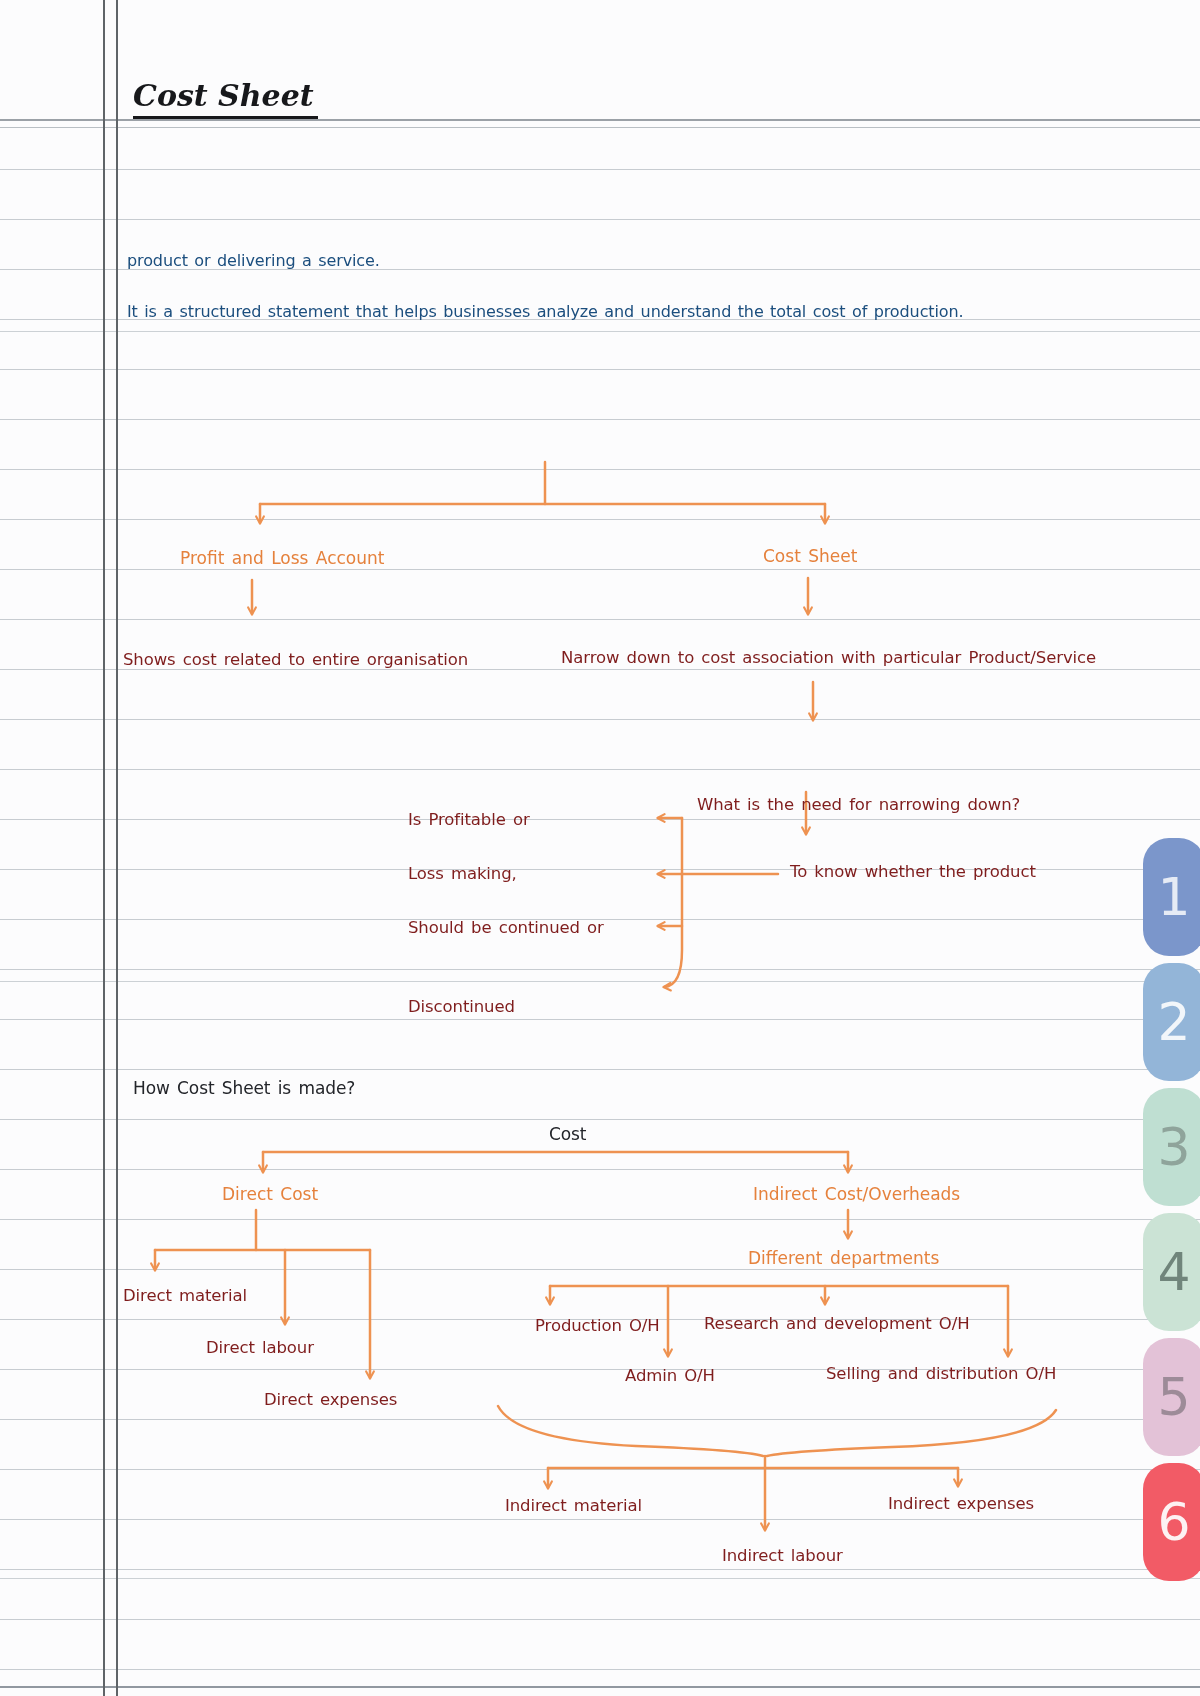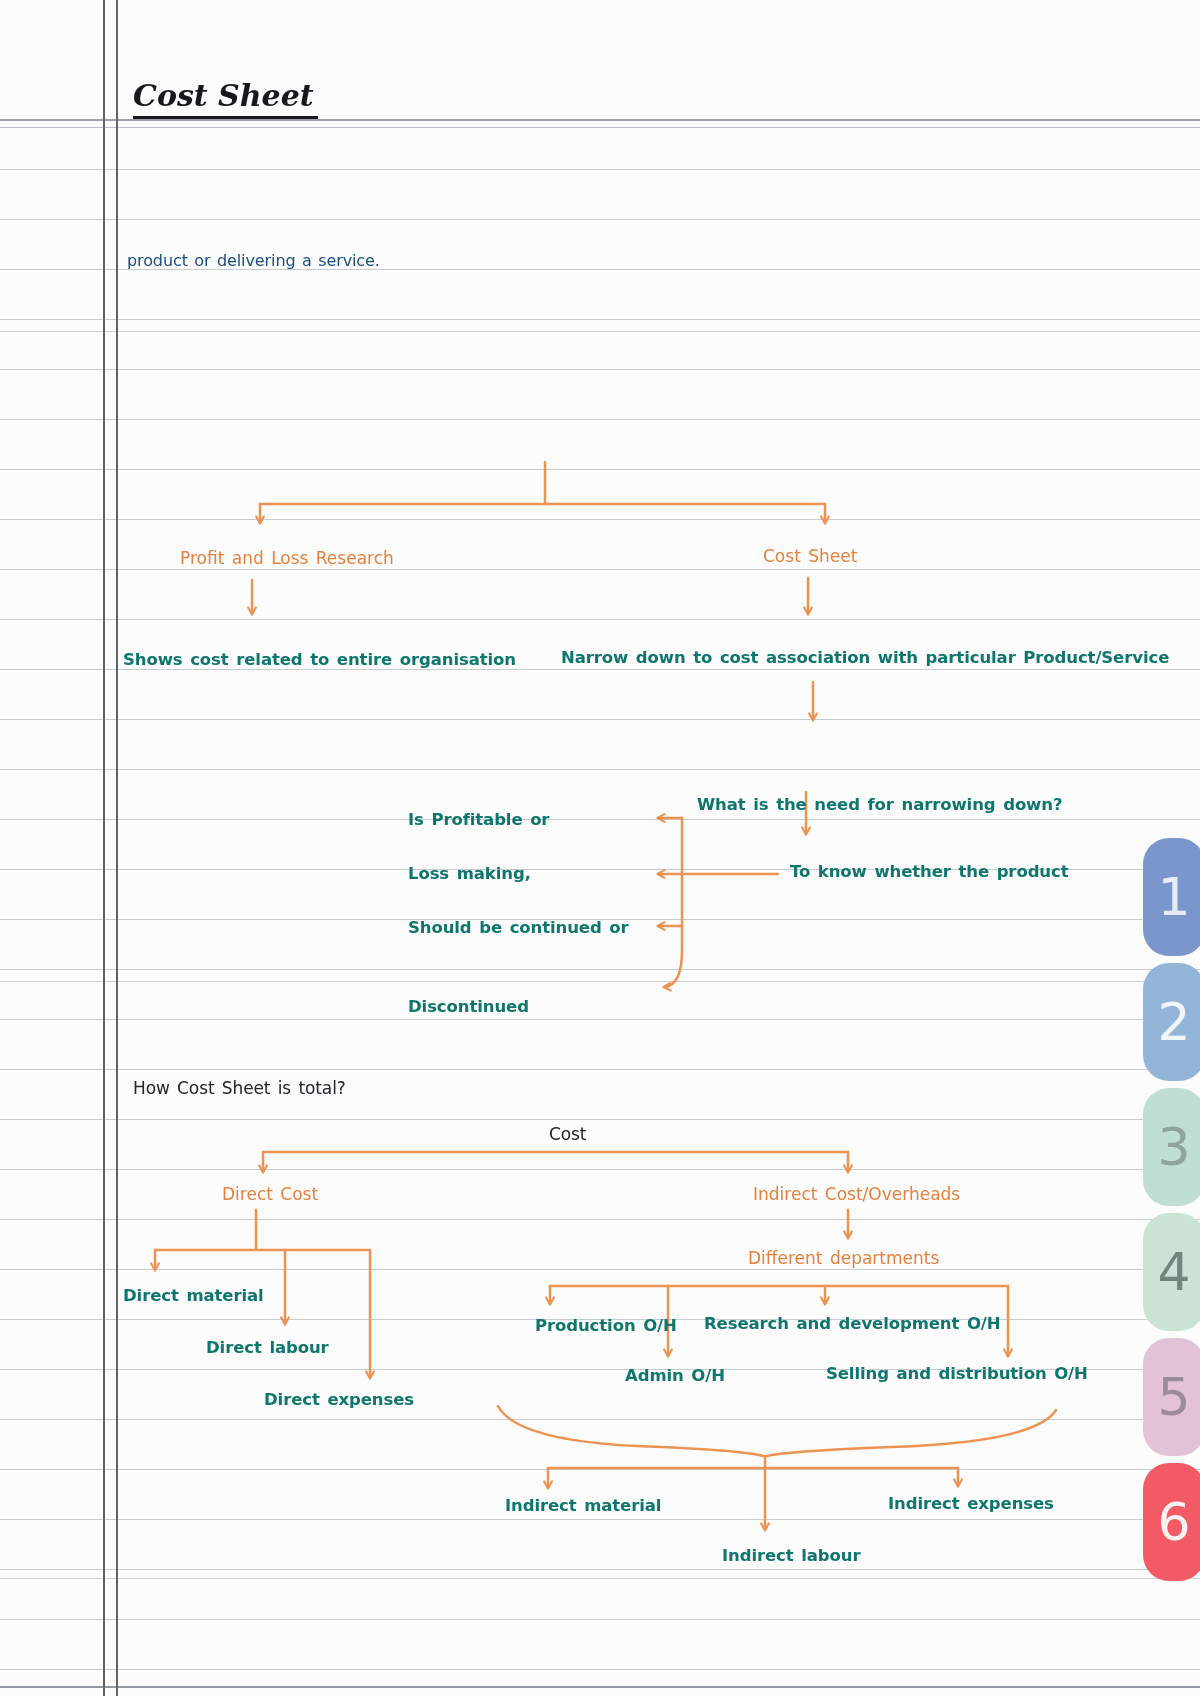--- a/index.html
+++ b/index.html
@@ -13,21 +13,21 @@
     position:absolute;left:0;top:120px;width:100%;height:1552px;
     background:repeating-linear-gradient(180deg,
       rgba(0,0,0,0) 0px, rgba(0,0,0,0) 48.6px,
       #c7ccd1 48.6px, #c7ccd1 50px);
     pointer-events:none;
   }
   .hline{position:absolute;left:0;width:100%;pointer-events:none;}
   .vline{position:absolute;top:0;height:100%;pointer-events:none;}
   
   .lbl{position:absolute;white-space:nowrap;}
-  .t-blue{color:#0f766e;font-size:16.5px;letter-spacing:-0.1px;word-spacing:2px;font-weight:700;}
+  .t-blue{color:#7f1d1d;font-size:16.5px;letter-spacing:-0.1px;word-spacing:2px;font-weight:400;}
   .t-para{color:#1b4e7e;font-size:16px;letter-spacing:-0.1px;word-spacing:1.5px;font-weight:500;}
   .t-orange{color:#e5813c;font-size:17px;letter-spacing:0px;word-spacing:2px;font-weight:500;}
   .t-black{color:#23252a;font-size:17.5px;letter-spacing:-0.1px;word-spacing:2px;font-weight:500;}
   .title{
     position:absolute;left:133px;top:78px;
     font-family:"DejaVu Serif","Liberation Serif",serif;
     font-style:italic;font-weight:bold;font-size:30px;color:#17181b;
     border-bottom:3.5px solid #17181b;padding:0 4px 3px 0;
   }
   svg.wires{position:absolute;left:0;top:0;pointer-events:none;}
@@ -50,20 +50,21 @@
   <div class="hline" style="top:331px;height:1.2px;background:#ccd1d5;"></div>
   <div class="hline" style="top:981px;height:1.2px;background:#ccd1d5;"></div>
   <div class="hline" style="top:1578px;height:1.2px;background:#ccd1d5;"></div>
   <div class="hline" style="top:1686px;height:2px;background:#9198a0;"></div>
   <div class="vline" style="left:103px;width:1.6px;background:#5f6468;"></div>
   <div class="vline" style="left:116px;width:1.6px;background:#5f6468;"></div>
 
   <div class="title">Cost Sheet</div>
 
   <div class="lbl t-para" style="left:127px;top:251px;">product or delivering a service.</div>
+  <div class="lbl t-para" style="left:127px;top:302px;">It  is a structured statement that helps businesses analyze and understand the total cost of production.</div>
 
   <svg class="wires" width="1200" height="1696" viewBox="0 0 1200 1696">
     <defs>
       <marker id="ah" viewBox="0 0 10 10" refX="7.5" refY="5" markerWidth="11" markerHeight="11" orient="auto-start-reverse" markerUnits="userSpaceOnUse">
         <path d="M1.5,1.5 L8,5 L1.5,8.5" fill="none" stroke="#ee9251" stroke-width="1.9" stroke-linecap="round" stroke-linejoin="round"></path>
       </marker>
     </defs>
     <g fill="none" stroke="#ee9251" stroke-width="2.5" stroke-linecap="round">
 
       <path d="M545,462 V504"></path>
@@ -101,32 +102,32 @@
 
       <path d="M498,1406 Q516,1440 636,1446 Q742,1450 763,1456"></path>
       <path d="M1056,1410 Q1036,1442 892,1447 Q788,1451 767,1456"></path>
       <path d="M548,1468 H958"></path>
       <path d="M548,1468 V1488" marker-end="url(#ah)"></path>
       <path d="M958,1468 V1486" marker-end="url(#ah)"></path>
       <path d="M765,1456 V1530" marker-end="url(#ah)"></path>
     </g>
   </svg>
 
-  <div class="lbl t-orange" style="left:180px;top:548px;">Profit and Loss Research</div>
+  <div class="lbl t-orange" style="left:180px;top:548px;">Profit and Loss Account</div>
   <div class="lbl t-orange" style="left:763px;top:546px;">Cost Sheet</div>
   <div class="lbl t-blue" style="left:123px;top:650px;">Shows cost related to entire organisation</div>
   <div class="lbl t-blue" style="left:561px;top:648px;">Narrow down to cost association with particular Product/Service</div>
   <div class="lbl t-blue" style="left:697px;top:756px;margin-top:39px;">What is the need for narrowing down?</div>
   <div class="lbl t-blue" style="left:790px;top:862px;">To know whether the product</div>
   <div class="lbl t-blue" style="left:408px;top:810px;">Is Profitable or</div>
   <div class="lbl t-blue" style="left:408px;top:864px;">Loss making,</div>
   <div class="lbl t-blue" style="left:408px;top:918px;">Should be continued or</div>
   <div class="lbl t-blue" style="left:408px;top:970px;margin-top:27px;">Discontinued</div>
 
-  <div class="lbl t-black" style="left:133px;top:1078px;font-size:17px;">How Cost Sheet is total?</div>
+  <div class="lbl t-black" style="left:133px;top:1078px;font-size:17px;">How Cost Sheet is made?</div>
   <div class="lbl t-black" style="left:549px;top:1124px;font-size:17px;">Cost</div>
   <div class="lbl t-orange" style="left:222px;top:1184px;">Direct Cost</div>
   <div class="lbl t-orange" style="left:753px;top:1184px;">Indirect Cost/Overheads</div>
   <div class="lbl t-orange" style="left:748px;top:1248px;">Different departments</div>
   <div class="lbl t-blue" style="left:123px;top:1286px;">Direct material</div>
   <div class="lbl t-blue" style="left:206px;top:1338px;">Direct labour</div>
   <div class="lbl t-blue" style="left:264px;top:1390px;">Direct expenses</div>
   <div class="lbl t-blue" style="left:510px;top:1316px;margin-left:25px;">Production O/H</div>
   <div class="lbl t-blue" style="left:704px;top:1314px;">Research and development O/H</div>
   <div class="lbl t-blue" style="left:625px;top:1366px;">Admin O/H</div>

